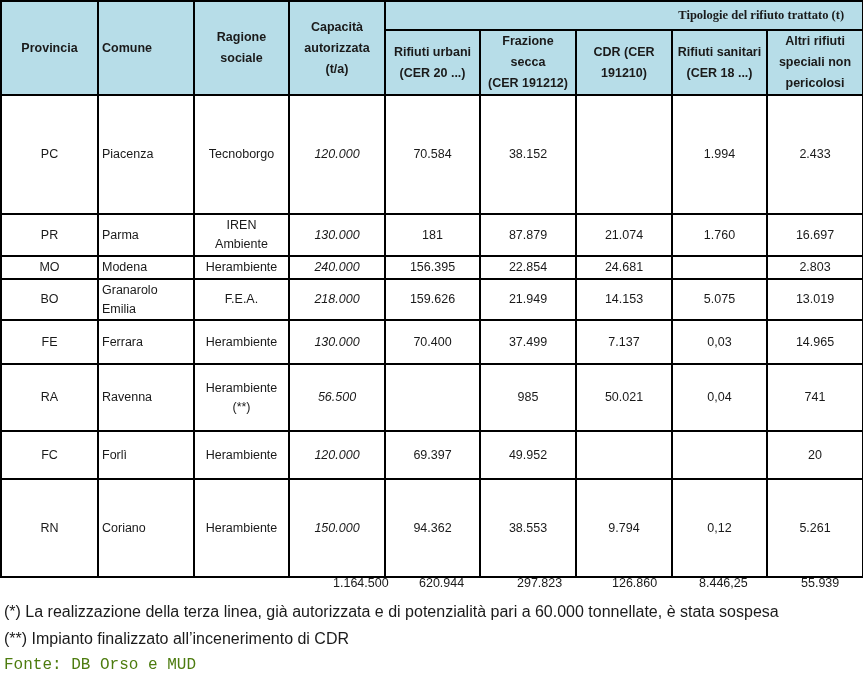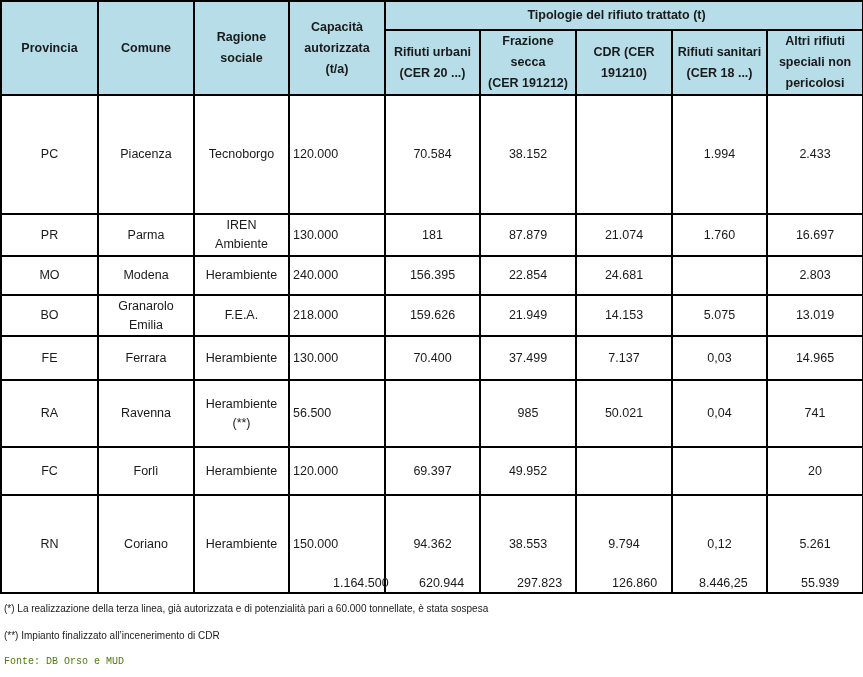--- a/index.html
+++ b/index.html
@@ -4,28 +4,28 @@
 <style>
   html, body { margin: 0; padding: 0; background: #ffffff; }
   body { width: 863px; height: 677px; position: relative; overflow: hidden;
          font-family: "Liberation Sans", "DejaVu Sans", sans-serif; color: #1a1a1a; }
   .tbl { position: absolute; left: 0; top: 0; border-collapse: collapse; table-layout: fixed;
          width: 862px; font-size: 12.5px; }
   .tbl td, .tbl th { border: 2px solid #000; padding: 0 3px; overflow: hidden; }
   .tbl th { background: #b7dde8; font-weight: bold; color: #1a1a1a; line-height: 21px; }
   .tbl td { line-height: 19px; }
   .c { text-align: center; }
-  .l { text-align: center; }
-  .r { text-align: left; }
-  .tipo-hdr { text-align: center; padding-right: 18px !important; }
+  .l { text-align: left; }
+  .r { text-align: center; font-style: italic; }
+  .tipo-hdr { text-align: right; padding-right: 18px !important; font-family: Liberation Serif, serif; }
   tr.h1 th { height: 27px; }
   tr.h2 th { height: 54px; }
   .totals { position: absolute; top: 576px; left: 0; width: 862px; height: 20px; font-size: 12.5px; margin-left: 11px; }
   .totals span { position: absolute; top: 0; }
-  .note { position: absolute; left: 4px; font-size: 10px; color: #1a1a1a; white-space: nowrap; }
+  .note { position: absolute; left: 4px; font-size: 16px; color: #1a1a1a; white-space: nowrap; }
   .fonte { color: #4d7c0f; font-family: Liberation Mono, monospace; }
 </style>
 </head>
 <body>
 
 <table class="tbl">
   <colgroup>
     <col style="width:97px">
       <col style="width:96px">
       <col style="width:95px">
@@ -101,21 +101,21 @@
         <div>IREN</div>
         <div>Ambiente</div>
       </td>
       <td class="r">130.000</td>
       <td class="c">181</td>
       <td class="c">87.879</td>
       <td class="c">21.074</td>
       <td class="c">1.760</td>
       <td class="c">16.697</td>
     </tr>
-    <tr style="height:39px">
+    <tr style="height:23px">
       <td class="c">MO</td>
       <td class="l">
           <div>Modena</div>
         </td>
       <td class="c">
           <div>Herambiente</div>
         </td>
       <td class="r">240.000</td>
       <td class="c">156.395</td>
       <td class="c">22.854</td>

